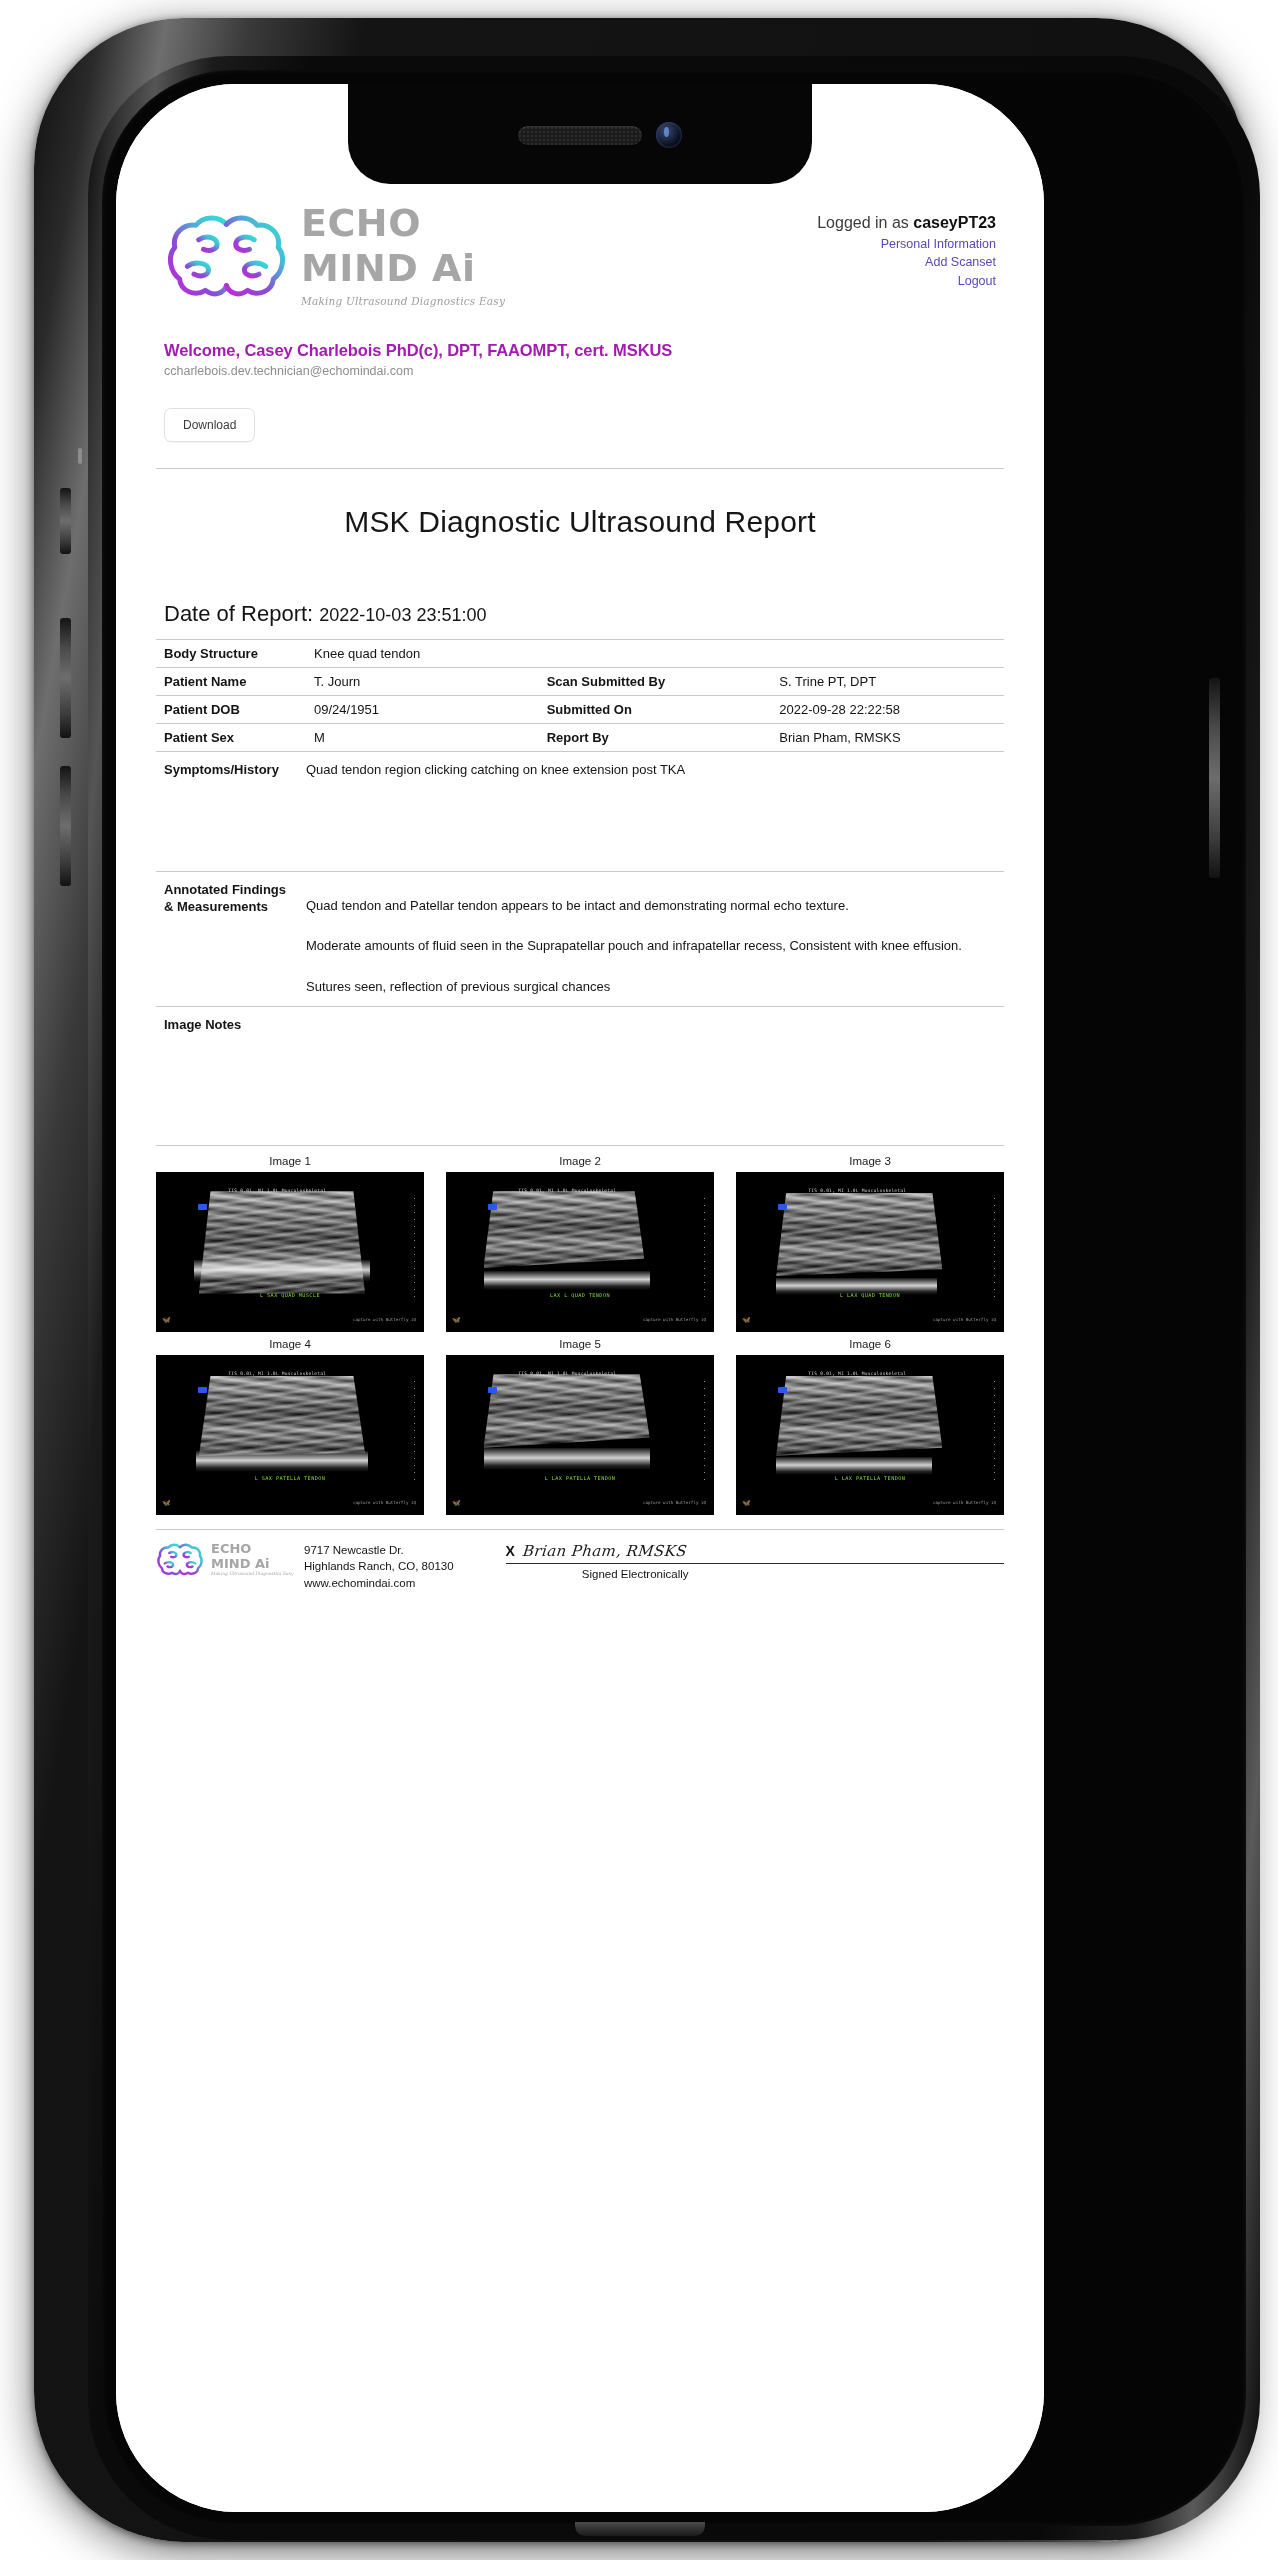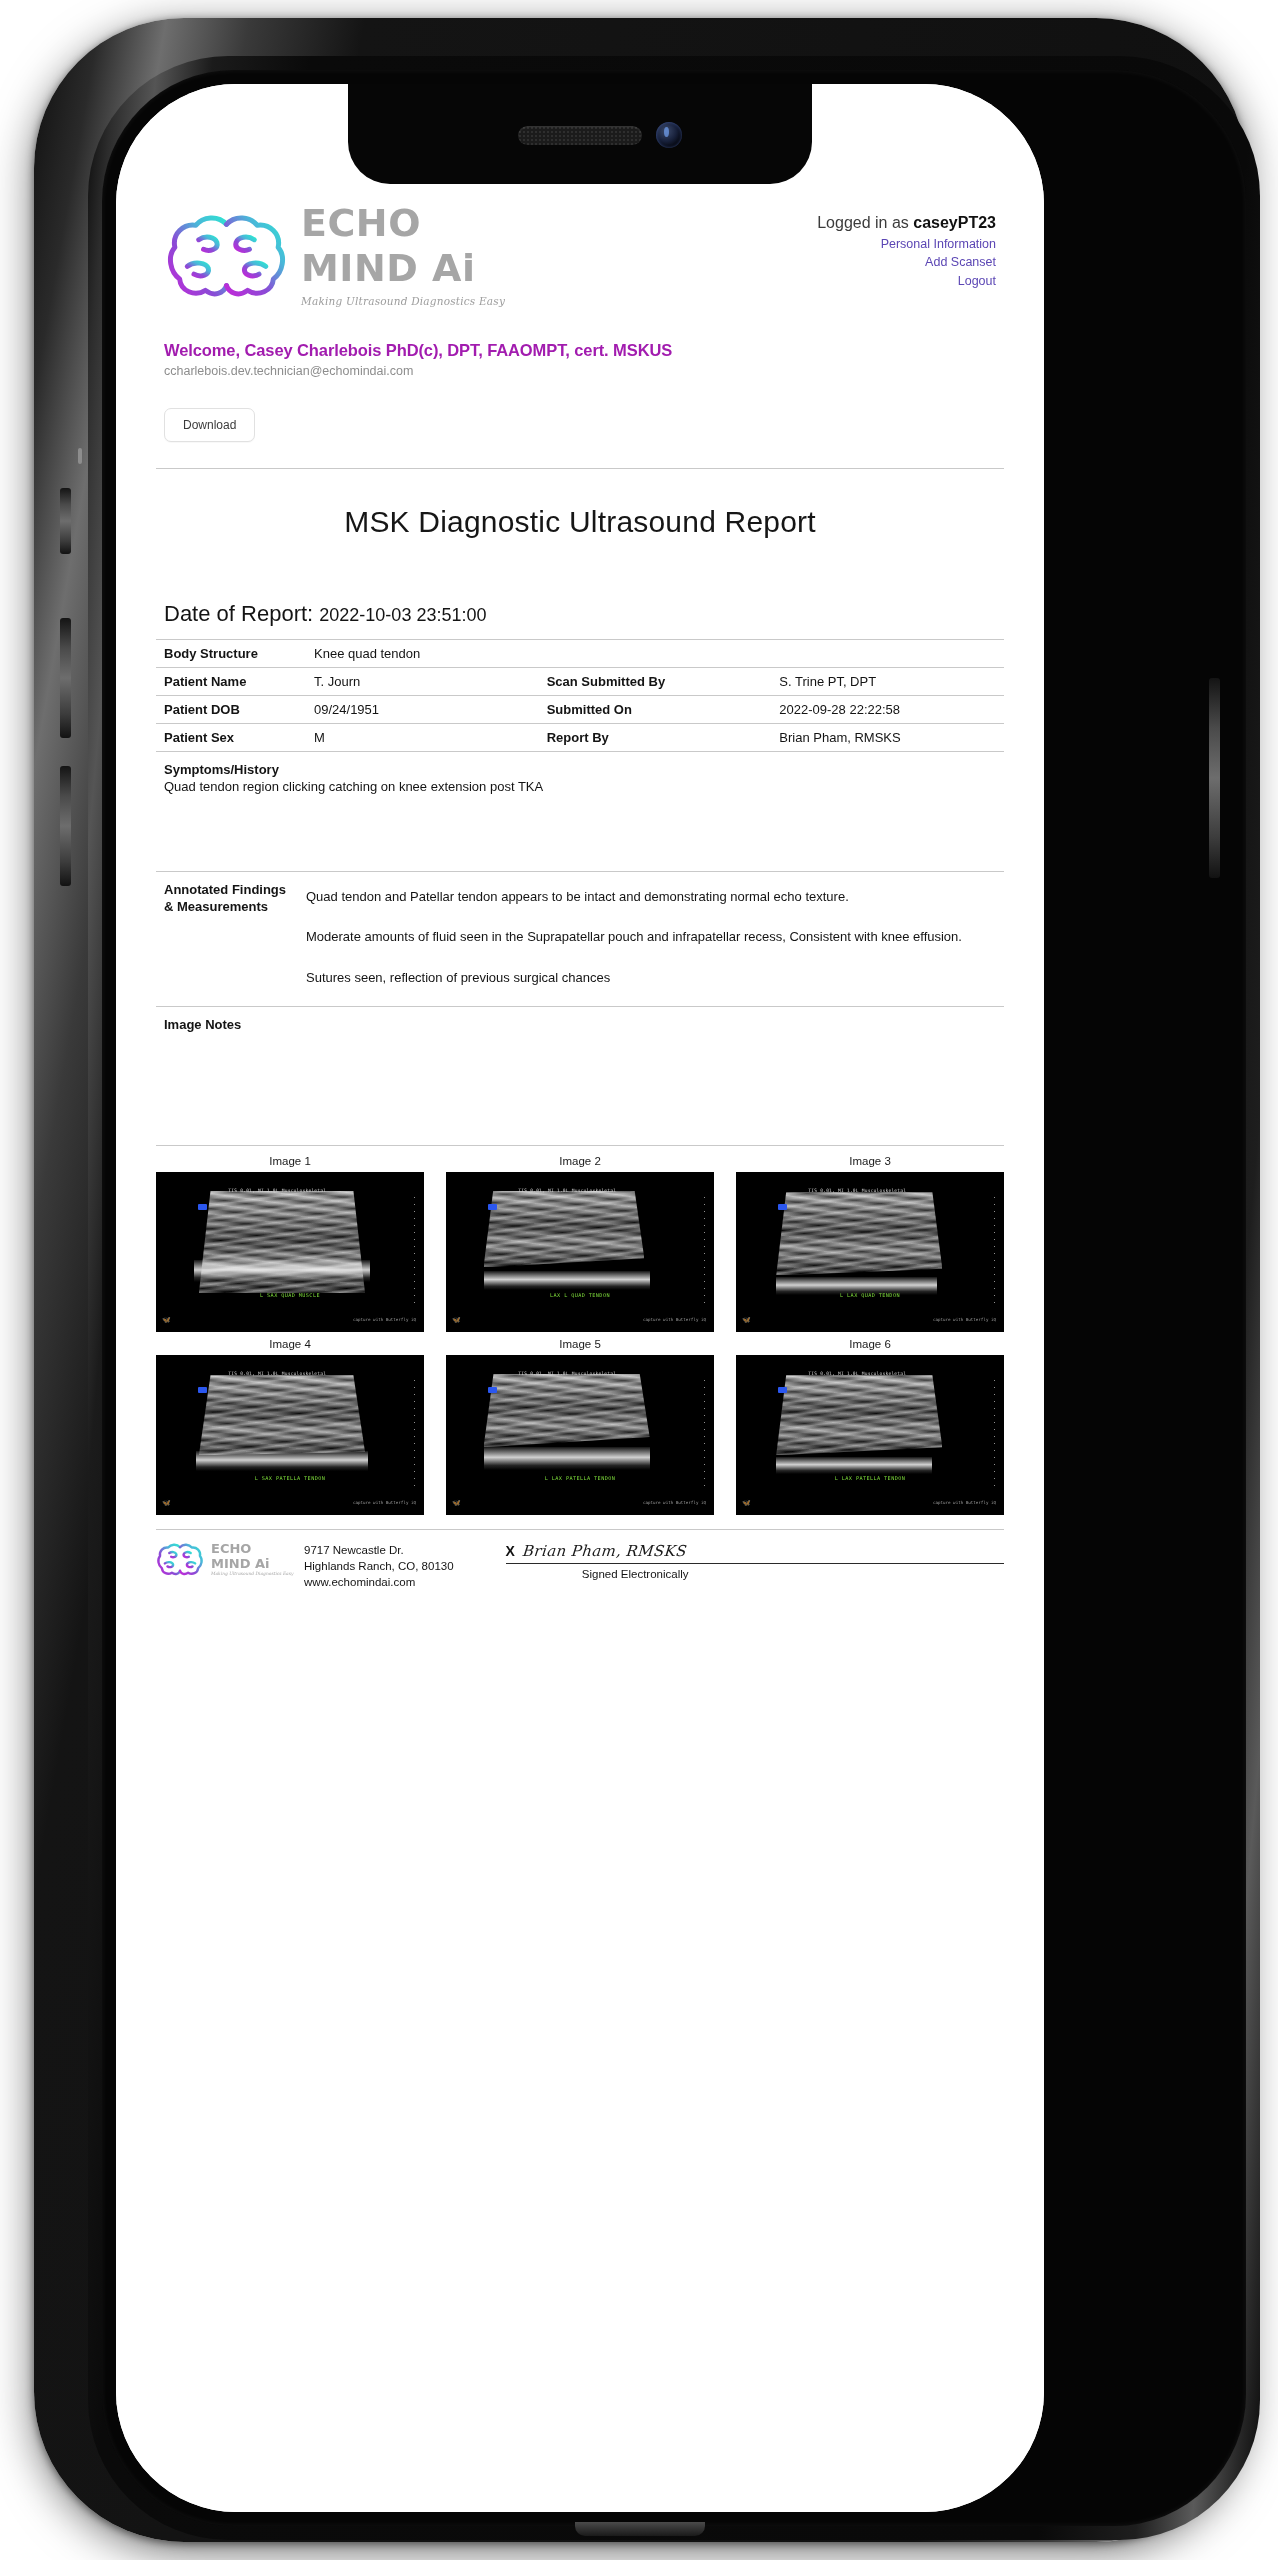--- a/index.html
+++ b/index.html
@@ -182,23 +182,23 @@
   .block{
     display:flex; align-items:flex-start;
     border-bottom:1px solid #c9c9c9;
     padding:9px 4px 9px 8px;
   }
   .block .blk-k{
     font-weight:bold; font-size:13px; color:#141414;
     width:142px; flex:none; line-height:1.35;
   }
   .block .blk-v{ font-size:13px; color:#141414; line-height:1.45; }
-  .blk-v p{ margin:7px 0 22px 0; }
+  .blk-v p{ margin:16px 0 22px 0; }
   .blk-v p:last-child{ margin-bottom:0; }
-  #symptoms-block{ min-height:120px;flex-direction:column; }
+  #symptoms-block{ min-height:120px; }
   #findings-block{ min-height:135px; }
   #notes-block{ min-height:120px; border-bottom:none; }
 
   
   #image-grid{
     margin-top:18px; border-top:1px solid #c9c9c9; padding-top:9px;
   }
   .img-row{ display:flex; gap:22px; margin-bottom:6px; }
   .img-cell{ flex:1 1 0; }
   .img-caption{

